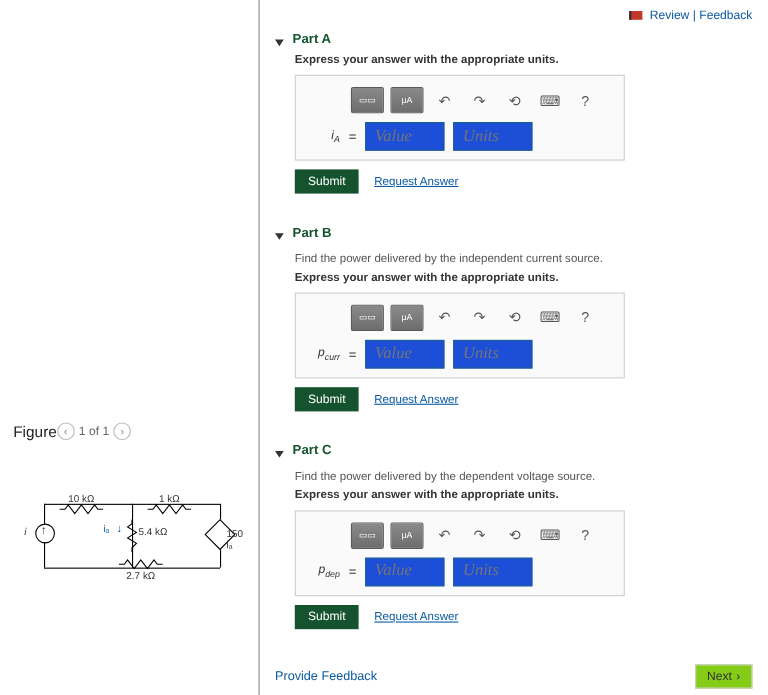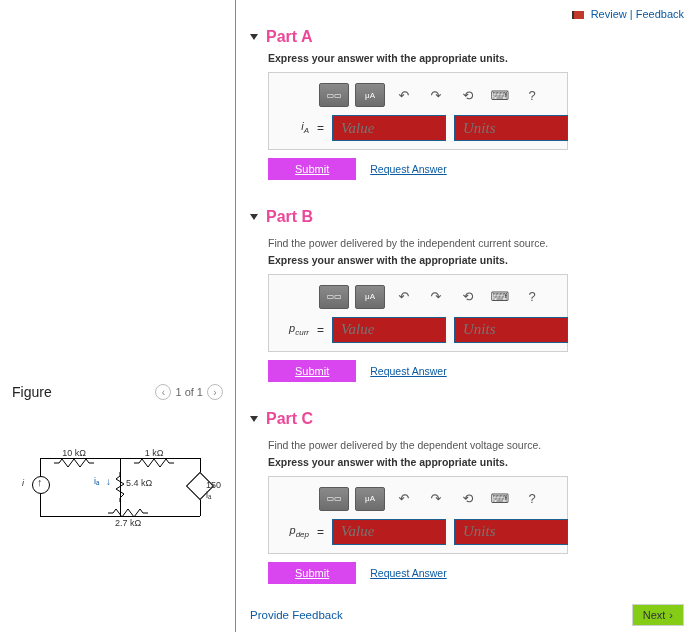--- a/index.html
+++ b/index.html
@@ -41,21 +41,21 @@
     position: relative;
   }
   .flag-icon::before{
     content:""; position:absolute; left:0; top:0; bottom:0; width:2px; background:#333;
   }
 
   
   .figure-hdr {
     position: absolute;
     top: 384px; left: 12px; right: 12px;
-    display:flex; align-items:center; justify-content:space-between;
+    display:flex; align-items:center; 
   }
   .figure-hdr .lbl { font-size: 14px; color: #222; }
   .pager { display:flex; align-items:center; gap:4px; font-size:11px; color:#666; }
   .pager .circ {
     width:16px; height:16px; border:1px solid #bbb; border-radius:50%;
     display:flex; align-items:center; justify-content:center;
     font-size:10px; color:#888; cursor:pointer;
   }
   .circuit-wrap {
     position:absolute; top:450px; left:30px; right:30px; height:85px;
@@ -88,22 +88,22 @@
   .r27 { left:78px; top:58px; }
   .ia-lbl{ position:absolute; left:64px; top:26px; font-size:9px; color:#0b5aa2;}
   .ia-arrow{ position:absolute; left:76px; top:26px; font-size:10px; color:#0b5aa2;}
 
   
   .part {
     margin-top: 24px;
   }
   .part:first-of-type{ margin-top: 36px; }
   .part-hdr {
-    display:flex; align-items:center; gap:8px;
-    font-size:16px; font-weight:600; color:#ec4899;
+    display:flex; align-items:flex-end; gap:8px;
+    font-size:12px; font-weight:600; color:#14532d;
     padding: 4px 0;
   }
   .caret {
     width:0;height:0;
     border-left:4px solid transparent;
     border-right:4px solid transparent;
     border-top:6px solid #333;
   }
   .prompt {
     font-size:10.5px; color:#555; margin: 6px 0 2px 18px; line-height:1.5;
@@ -134,29 +134,29 @@
     border:1px solid #5a5a5a; border-radius:2px;
     display:flex; align-items:center; justify-content:center;
     color:#fff; font-size:8px; cursor:pointer;
   }
   .inputs { display:flex; align-items:center; gap:8px; }
   .var-lbl { font-size:11px; font-style:italic; color:#333; min-width:30px; text-align:right;}
   .var-lbl sub{font-size:8px;}
   .eq{font-size:12px;}
   .field {
     height:26px; border:1px solid #1a5f8f;
-    background:#b91c1c; padding:0 8px;
+    background:#1d4ed8; padding:0 8px;
     font-family: Georgia, serif; font-style:italic; font-size:15px;
-    color:#b8b8b8; width:114px;
+    color:#b8b8b8; width:72px;
   }
   .field.units{ border-left:1px solid #1a5f8f; }
   .btn-row{ margin:8px 0 2px 18px; display:flex; align-items:center; gap:14px;}
   .submit-btn{
-    background:#d946ef; color:#fff; border:none;
-    padding:5px 27px; font-size:11px; cursor:pointer;text-decoration:underline;
+    background:#14532d; color:#fff; border:none;
+    padding:5px 12px; font-size:11px; cursor:pointer;
   }
   .request-link{ color:#0b5aa2; font-size:10.5px; text-decoration:underline; cursor:pointer;}
 
   
   .footer {
     position:absolute; bottom:6px; left:14px; right:14px;
     display:flex; justify-content:space-between; align-items:center;
   }
   .provide { color:#0b5aa2; font-size:11.5px; cursor:pointer;}
   .next-btn{

